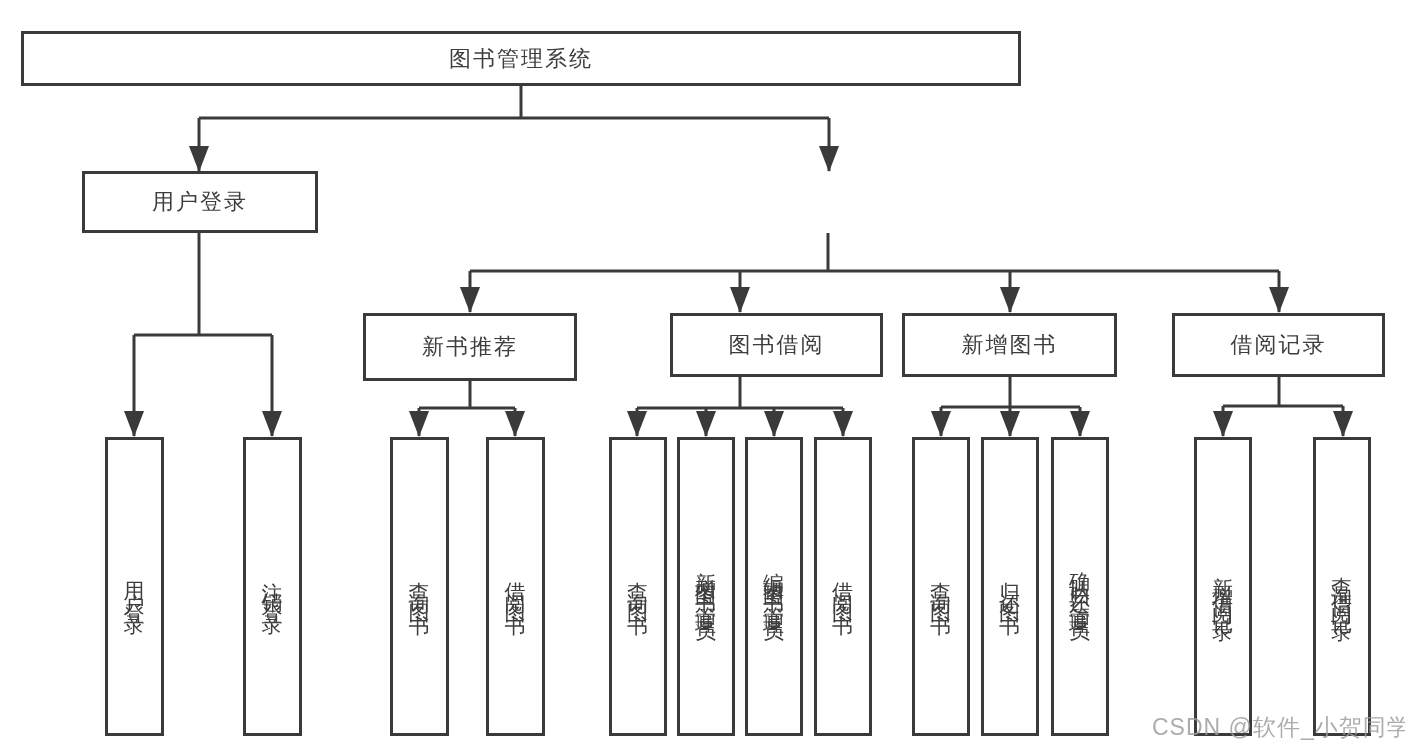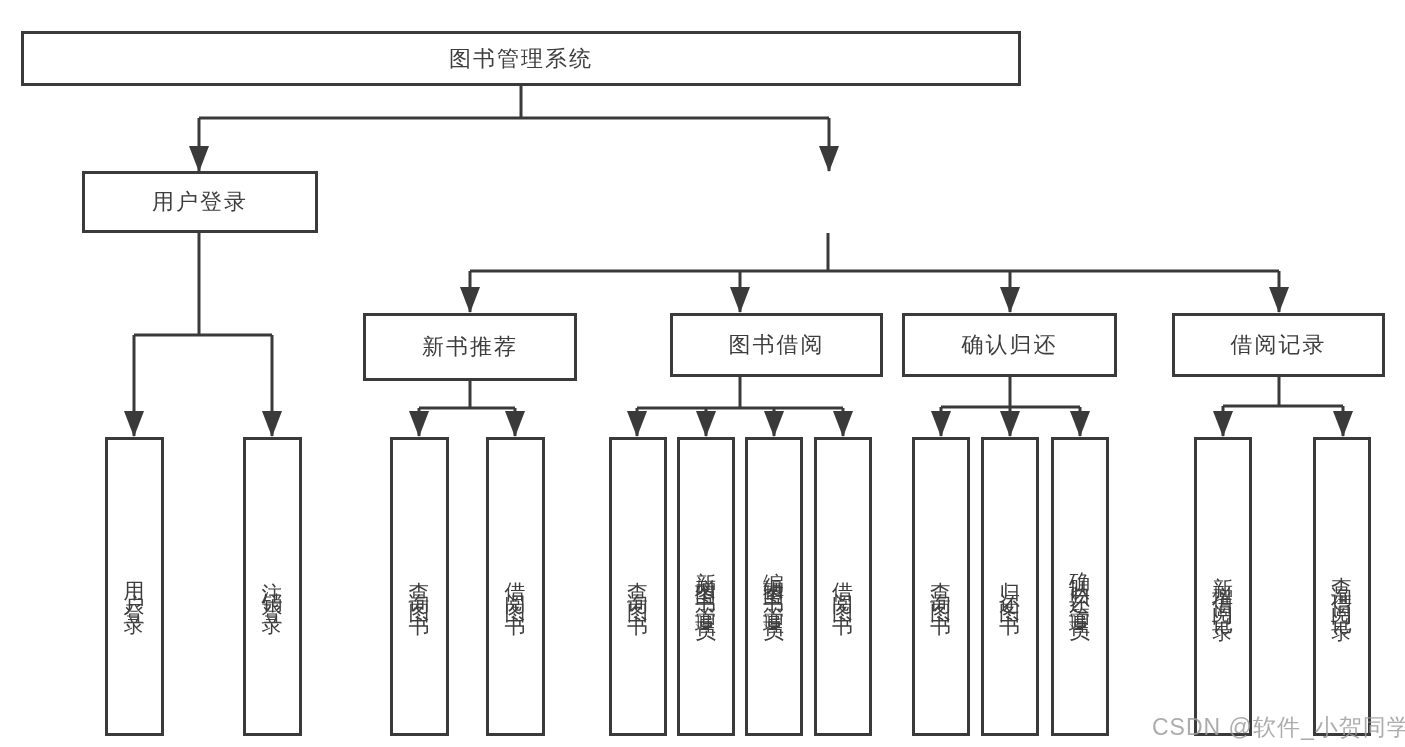--- a/index.html
+++ b/index.html
@@ -102,21 +102,21 @@
 
   <div class="box" style="left:21px; top:31px; width:1000px; height:55px;">图书管理系统</div>
 
   <div class="box" style="left:82px; top:171px; width:236px; height:62px;">用户登录</div>
 
   <div class="vbox" style="left:105px; top:437px; width:59px; height:299px;">用户登录</div>
   <div class="vbox" style="left:243px; top:437px; width:59px; height:299px;">注销登录</div>
 
   <div class="box" style="left:363px; top:313px; width:214px; height:68px;">新书推荐</div>
   <div class="box" style="left:633px; top:313px; width:213px; height:64px;margin-left:37px;">图书借阅</div>
-  <div class="box" style="left:902px; top:313px; width:215px; height:64px;">确认归还</div>
+  <div class="box" style="left:902px; top:313px; width:215px; height:64px;">新增图书</div>
   <div class="box" style="left:1172px; top:313px; width:213px; height:64px;">借阅记录</div>
 
   <div class="vbox" style="left:390px; top:437px; width:59px; height:299px;">查询图书</div>
   <div class="vbox" style="left:486px; top:437px; width:59px; height:299px;">借阅图书</div>
 
   <div class="vbox" style="left:609px; top:437px; width:58px; height:299px;">查询图书</div>
   <div class="vbox" style="left:677px; top:437px; width:58px; height:299px; letter-spacing:7px;">新增图书（管理员）</div>
   <div class="vbox" style="left:745px; top:437px; width:58px; height:299px; letter-spacing:7px;">编辑图书（管理员）</div>
   <div class="vbox" style="left:814px; top:437px; width:58px; height:299px;">借阅图书</div>
 

